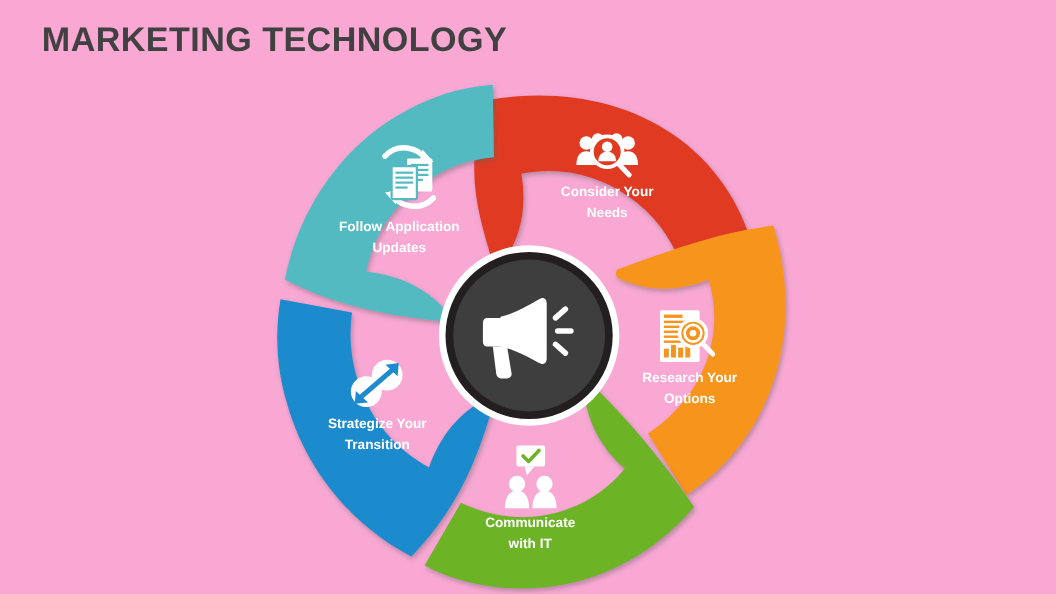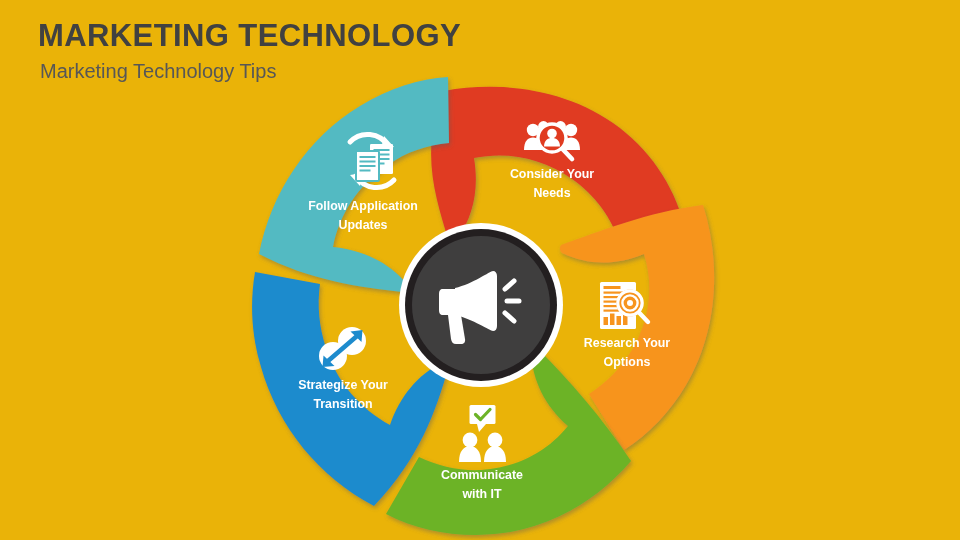--- a/index.html
+++ b/index.html
@@ -10,21 +10,21 @@
   body {
     width: 960px;
     height: 540px;
     overflow: hidden;
     font-family: "Liberation Sans", sans-serif;
     position: relative;
   }
   #slide {
     position: absolute;
     inset: 0;
-    background: #eab308;
+    background: #f9a8d4;
   }
   #title {
     position: absolute;
     left: 38px;
     top: 18px;
     font-size: 31px;
     font-weight: bold;
     letter-spacing: 0.4px;
     color: #414141;
     white-space: nowrap;
@@ -55,21 +55,20 @@
     text-anchor: middle;
     dominant-baseline: middle;
   }
 </style>
 </head>
 <body>
 
 <div id="slide">
 
   <div id="title">MARKETING TECHNOLOGY</div>
-  <div id="subtitle">Marketing Technology Tips</div>
 
   <div id="wheel-wrap">
     <svg width="480" height="460" viewBox="0 0 480 460" xmlns="http://www.w3.org/2000/svg">
 
       <defs>
         <filter id="softshadow" x="-25%" y="-25%" width="150%" height="150%">
           <feDropShadow dx="1.5" dy="2.5" stdDeviation="2.2" flood-color="#5c5c5c" flood-opacity="0.42"></feDropShadow>
         </filter>
       </defs>
 

